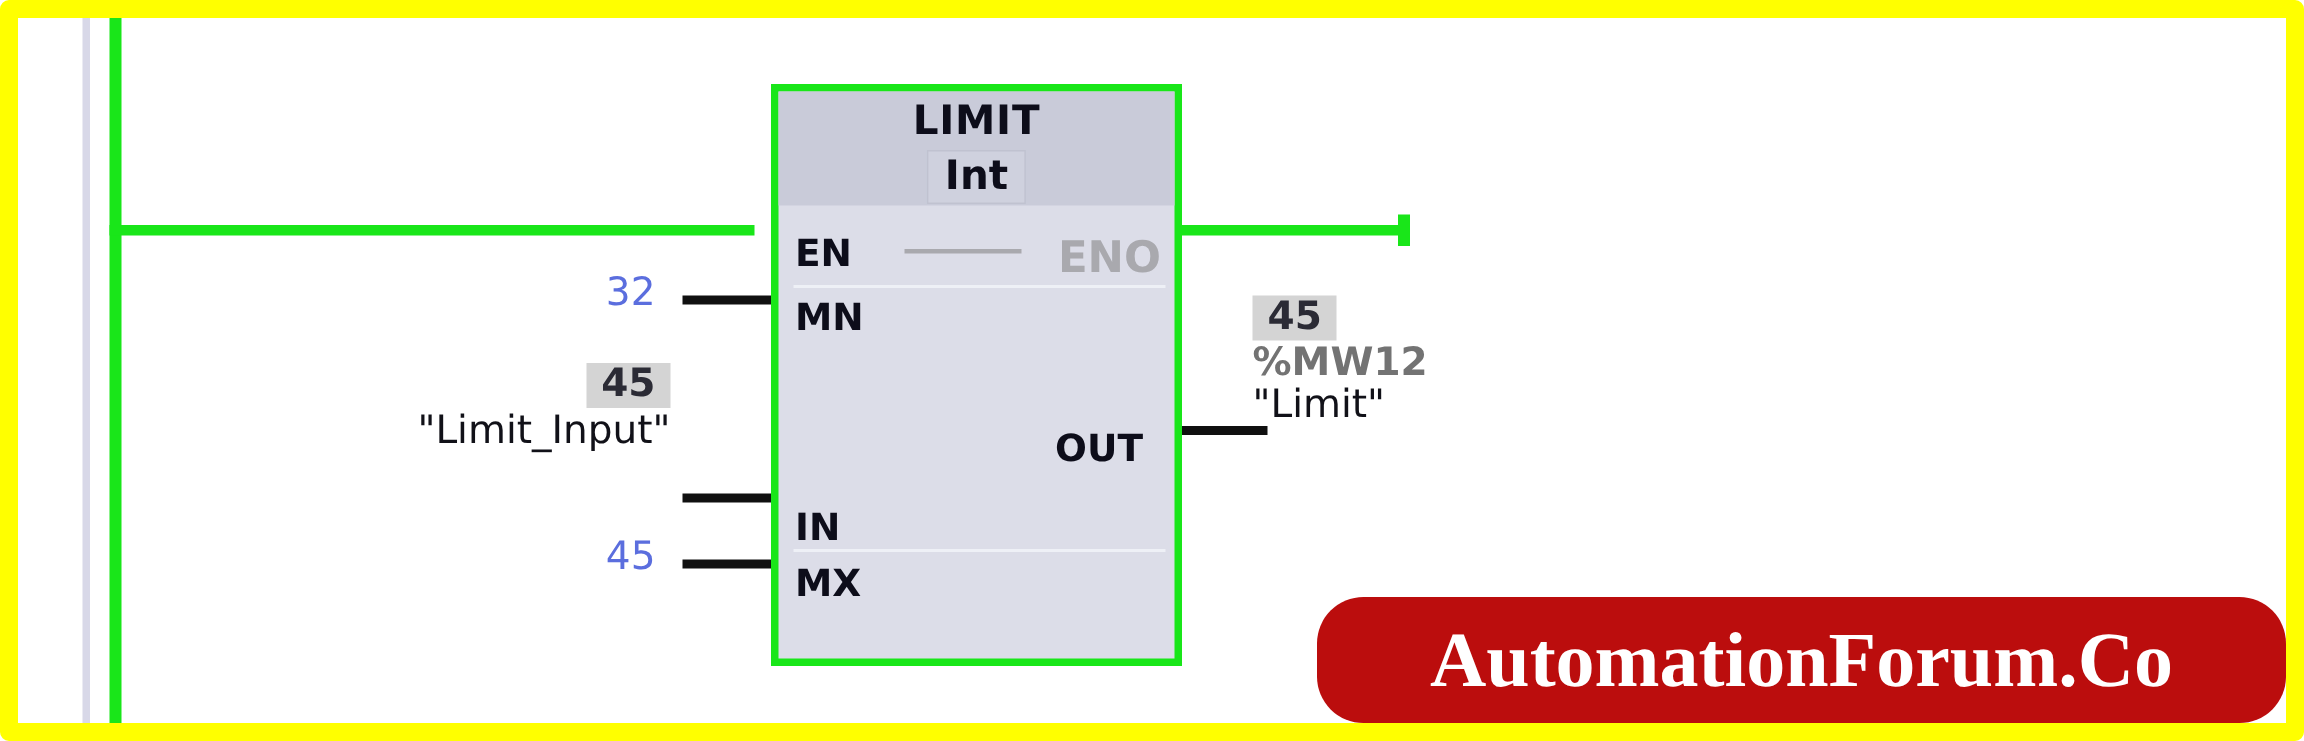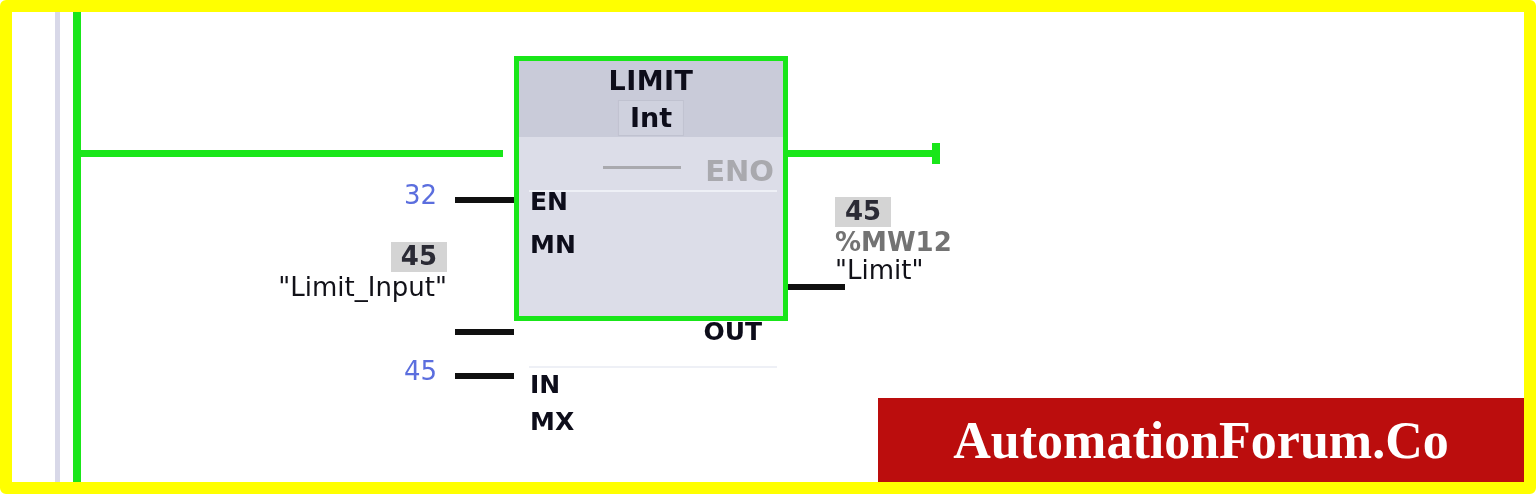--- a/index.html
+++ b/index.html
@@ -76,21 +76,21 @@
   .stub {
     position: absolute;
     height: 6px;
     background: #101010;
   }
 
   
   .fb {
     position: absolute;
     left: 502px; top: 44px;
-    width: 274px; height: 265px;
+    width: 274px; height: 388px;
     box-sizing: border-box;
     border: 5px solid #19e619;
     background: #dcdde8;
   }
   .fb-header {
     position: absolute;
     left: 0; top: 0;
     width: 100%;
     height: 76px;
     background: #c9cbd9;
@@ -119,21 +119,20 @@
     border: 1px solid #c0c2d0;
   }
 
   
   .pin {
     position: absolute;
     font-size: 25px;
     font-weight: bold;
     color: #0d0d1a;
     white-space: nowrap;
-    margin-top: 33px;
   }
   .pin-left { left: 11px; }
   .pin-right { right: 21px; }
   .pin-eno {
     position: absolute;
     right: 9px;
     font-size: 29px;
     font-weight: bold;
     color: #a9a9ae;
     white-space: nowrap;
@@ -188,20 +187,21 @@
     position: absolute;
     left: 866px;
     top: 386px;
     width: 646px;
     height: 84px;
     background: #bb0d0d;
     display: flex;
     align-items: center;
     justify-content: center;
     overflow: hidden;
+    border-radius: 31px;
   }
   .watermark-text {
     font-family: "Liberation Serif", "DejaVu Serif", serif;
     font-weight: bold;
     font-size: 52px;
     color: #ffffff;
     white-space: nowrap;
     letter-spacing: 0px;
   }
 </style>

